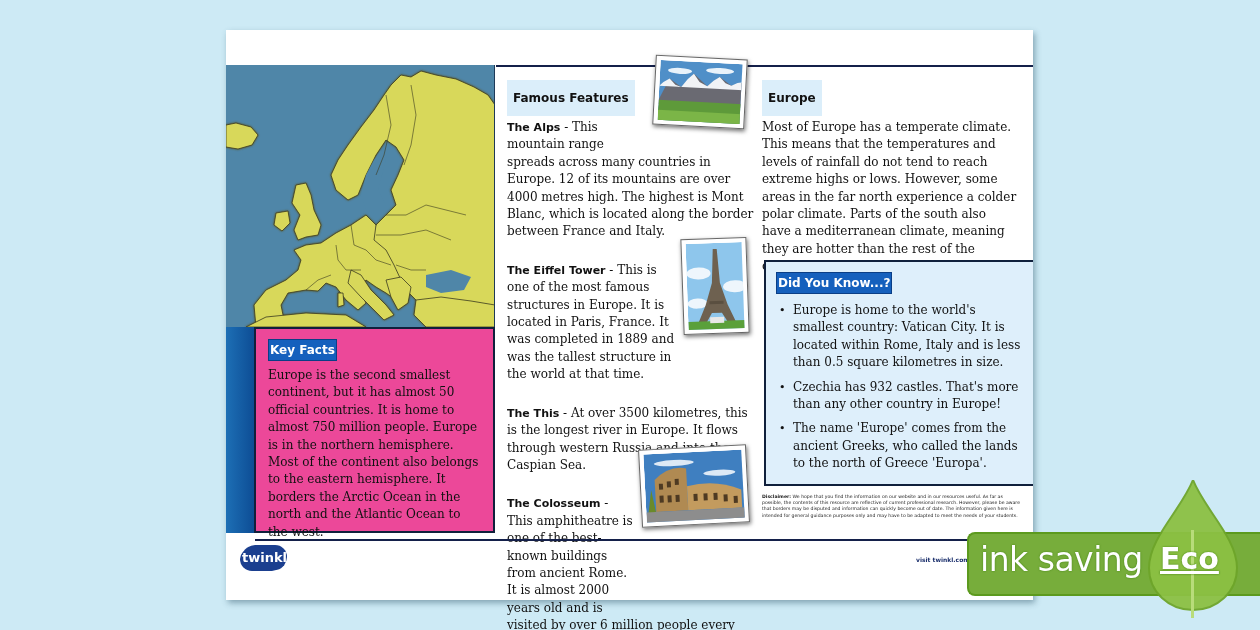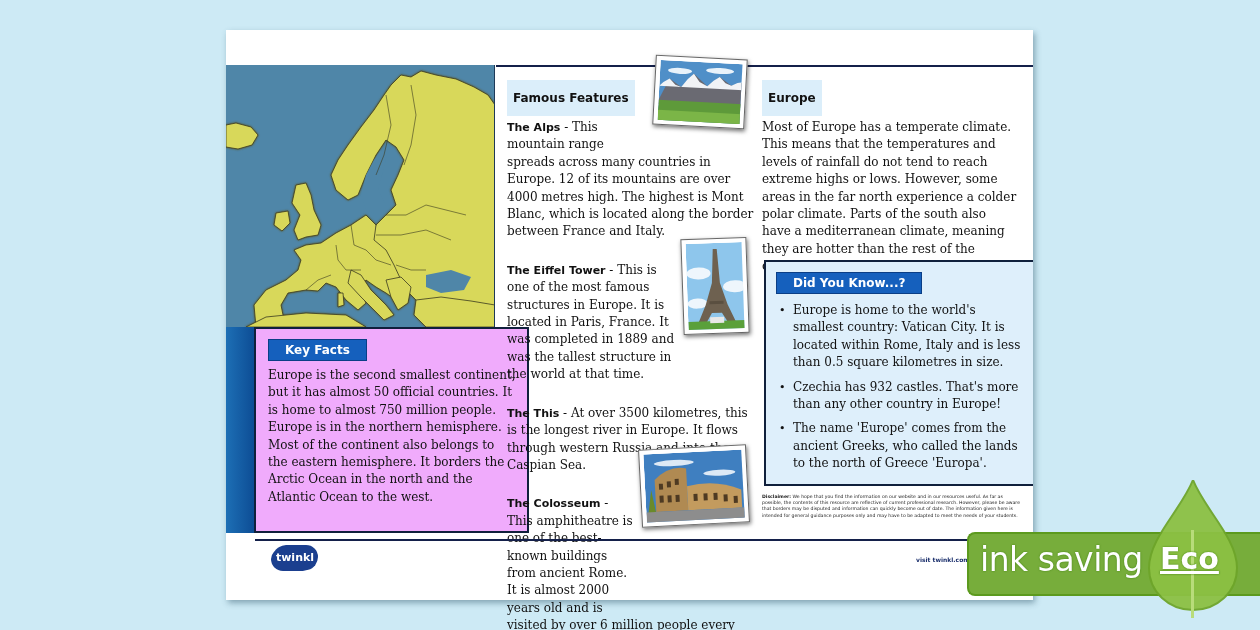--- a/index.html
+++ b/index.html
@@ -22,26 +22,26 @@
     position: absolute; left: 26px; top: 14px;
     font-family: "DejaVu Sans", sans-serif; font-weight: bold; font-size: 34px;
     color: #ffffff; letter-spacing: 0.5px;
     text-shadow: -2px -2px 0 #10305a, 2px -2px 0 #10305a, -2px 2px 0 #10305a, 2px 2px 0 #10305a,
                  0 0 6px #6fb5e8;
   }
 
   
   .kf-strip { position: absolute; left: 0; top: 297px; width: 28px; height: 206px; background: linear-gradient(90deg,#1d6fb5,#0d4d95); }
   .key-facts {
-    position: absolute; left: 28px; top: 297px; width: 275px; height: 206px;
-    background: #f0abfc; border: 2px solid #10203c; padding: 10px 10px 8px 12px;
+    position: absolute; left: 28px; top: 297px; width: 241px; height: 206px;
+    background: #ec4899; border: 2px solid #10203c; padding: 10px 10px 8px 12px;
   }
   .tag-dark {
     display: inline-block; background: #1560bd; color: #ffffff; font-weight: bold;
-    font-size: 12px; padding: 3px 16px; border: 1px solid #0a3e86;
+    font-size: 12px; padding: 3px 1px; border: 1px solid #0a3e86;
   }
   .tag-light {
     display: inline-block; background: #dbeefa; color: #111; font-weight: bold;
     font-size: 12px; padding: 11px 6px;
   }
   .body-text { font-family: "DejaVu Serif", serif; font-size: 12px; line-height: 17.4px; color: #111; }
   .key-facts .body-text { margin-top: 6px; }
 
   
   .features { position: absolute; left: 281px; top: 50px; width: 248px; }
@@ -65,23 +65,23 @@
   }
   .dyk ul { list-style: none; margin-top: 8px; }
   .dyk li { position: relative; padding-left: 17px; margin-bottom: 7px; }
   .dyk li::before { content: "•"; position: absolute; left: 3px; top: 0; font-size: 11px; }
 
   .disclaimer { position: absolute; left: 536px; top: 464px; width: 262px; font-size: 4.6px; line-height: 6.2px; color: #222; }
   .disclaimer b { font-weight: bold; }
 
   .bottom-rule { position: absolute; left: 29px; top: 509px; width: 778px; height: 2px; background: #14204a; }
   .logo {
-    position: absolute; left: 47px; top: 516px; width: 44px; height: 24px;
+    position: absolute; left: 16px; top: 516px; width: 44px; height: 24px;
     background: #1b3f8f; border-radius: 12px 14px 12px 14px; color: #fff;
-    font-size: 11px; font-weight: bold; text-align: center; line-height: 24px;
+    font-size: 13px; font-weight: bold; text-align: center; line-height: 24px;
     box-shadow: 2px -2px 0 -1px #1b3f8f, -3px 2px 0 -1px #1b3f8f;
   }
   .visit { position: absolute; left: 690px; top: 526px; font-size: 6px; font-weight: bold; color: #1b2f6c; }
 
   
   .eco-bar {
     position: absolute; left: 967px; top: 532px; width: 293px; height: 64px;
     background: #77ad3b; border: 2px solid #5c9a1e; border-right: none; border-radius: 8px 0 0 8px;
   }
   .eco-text {

